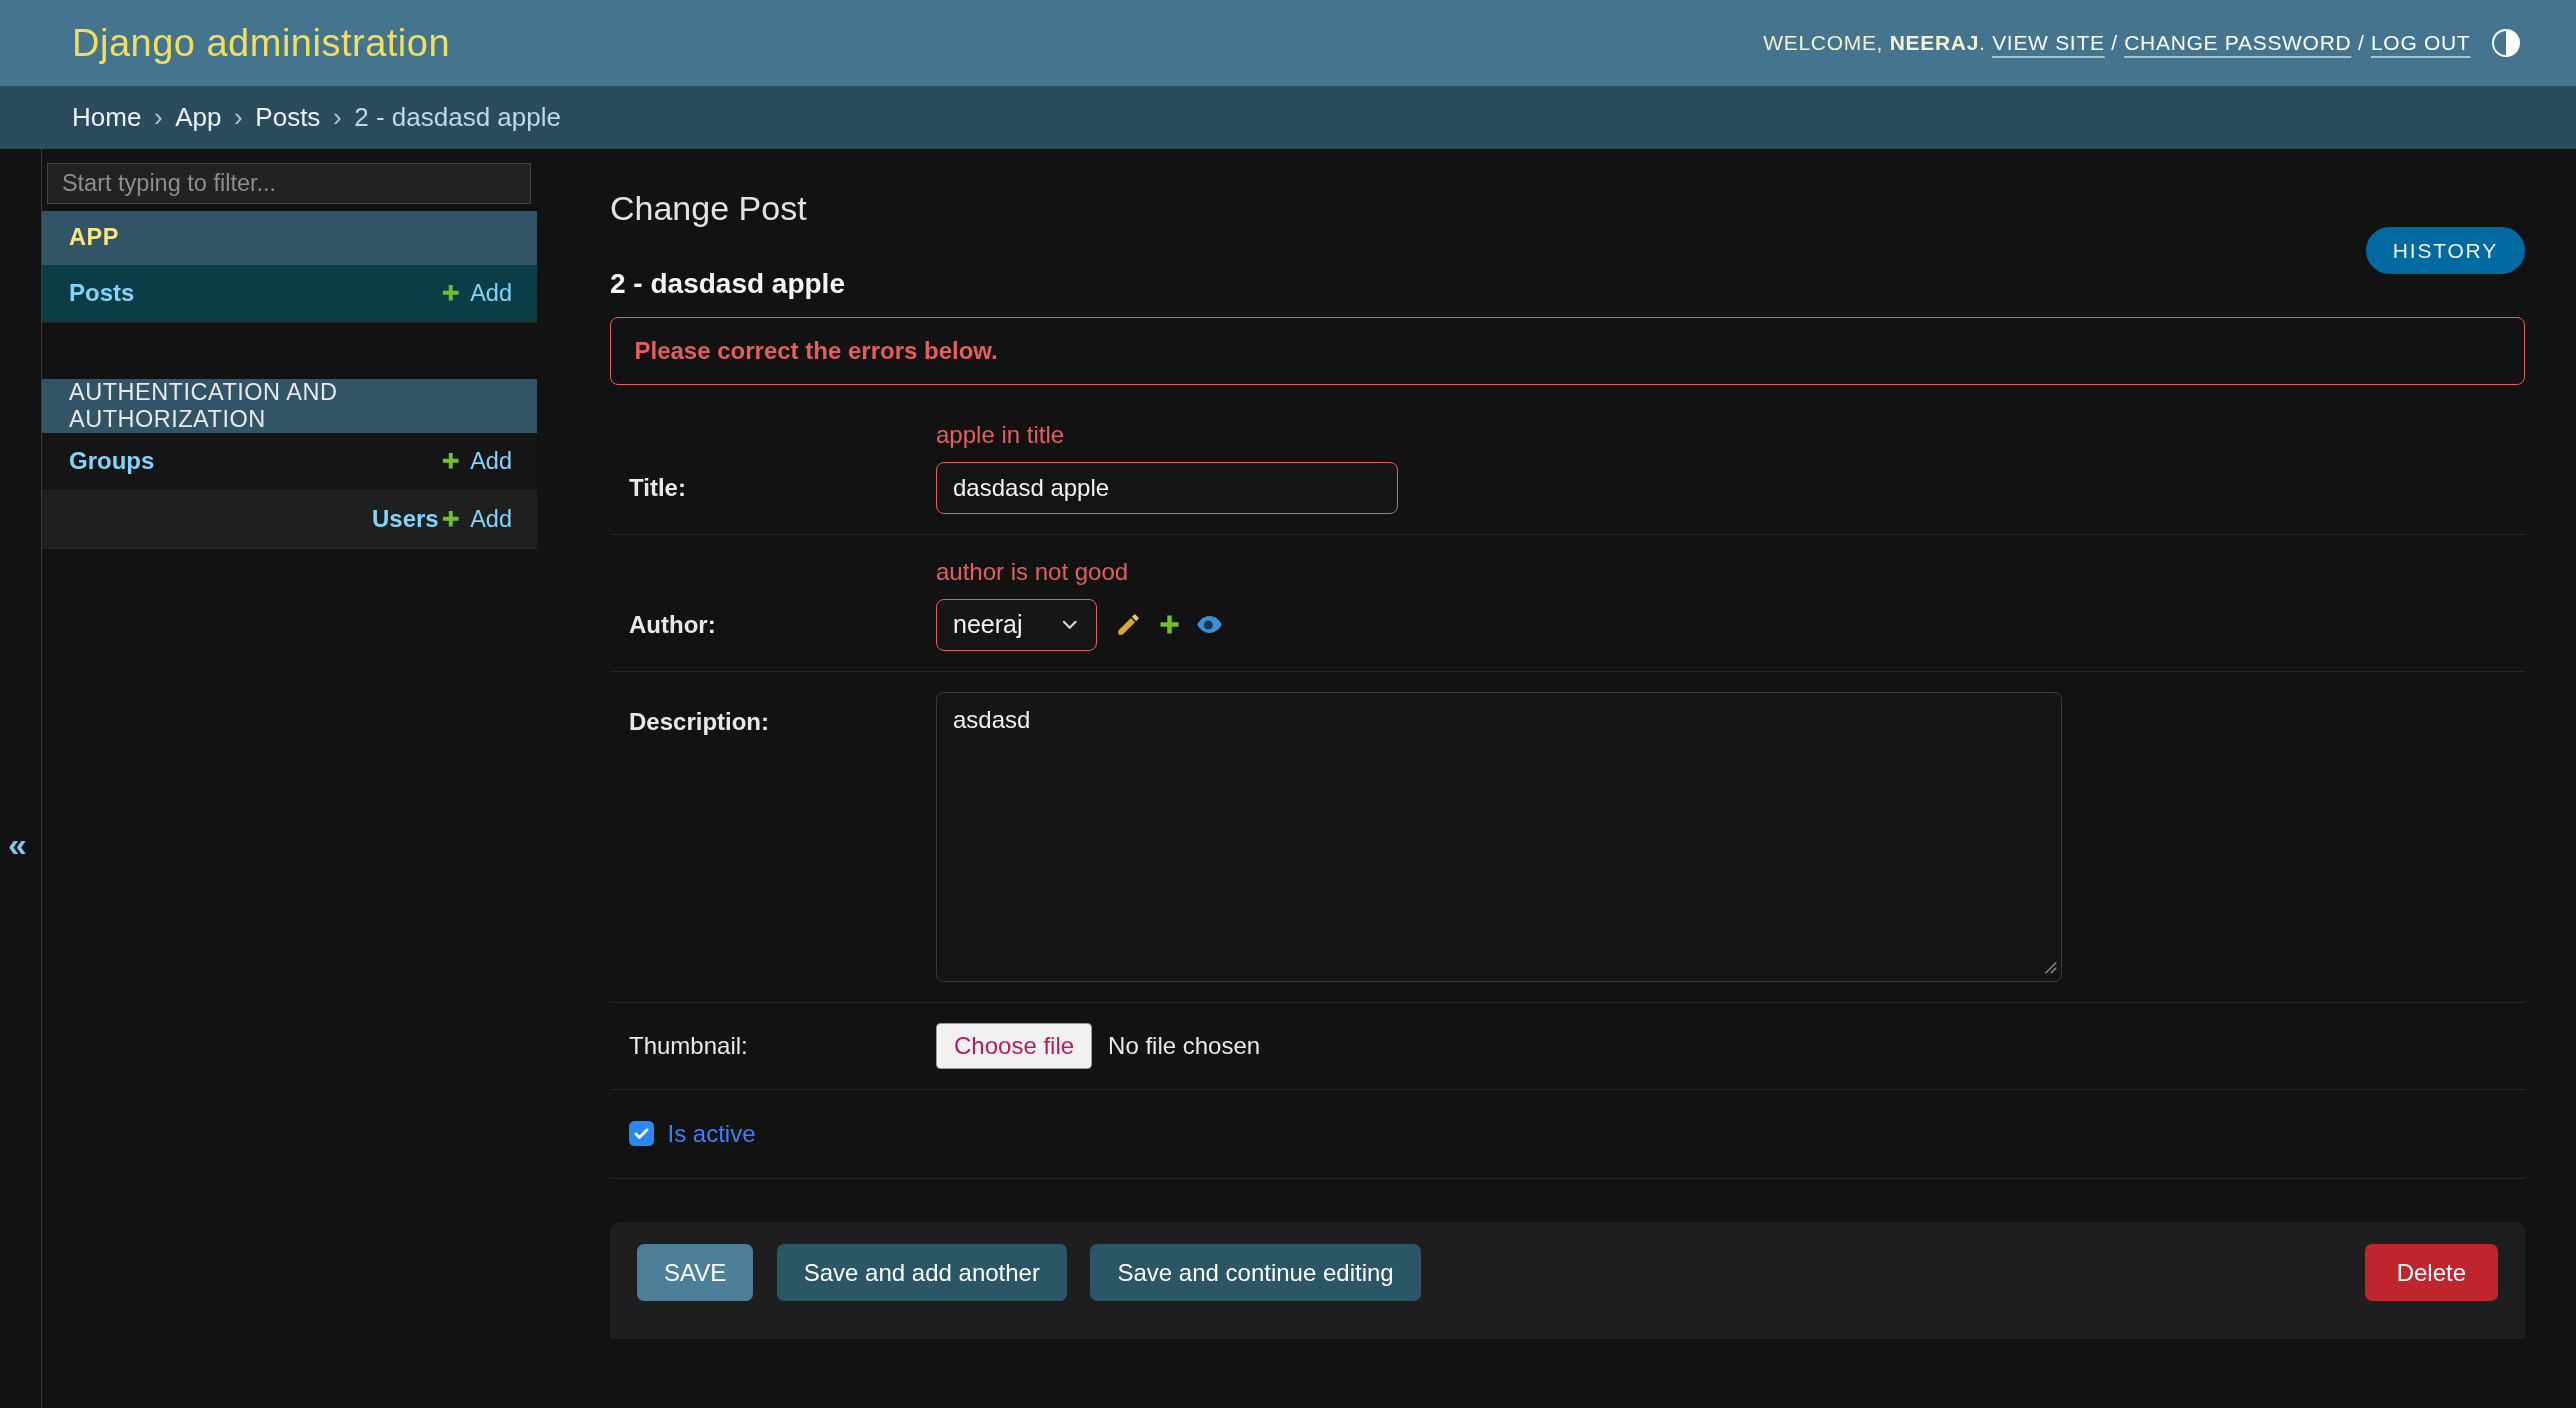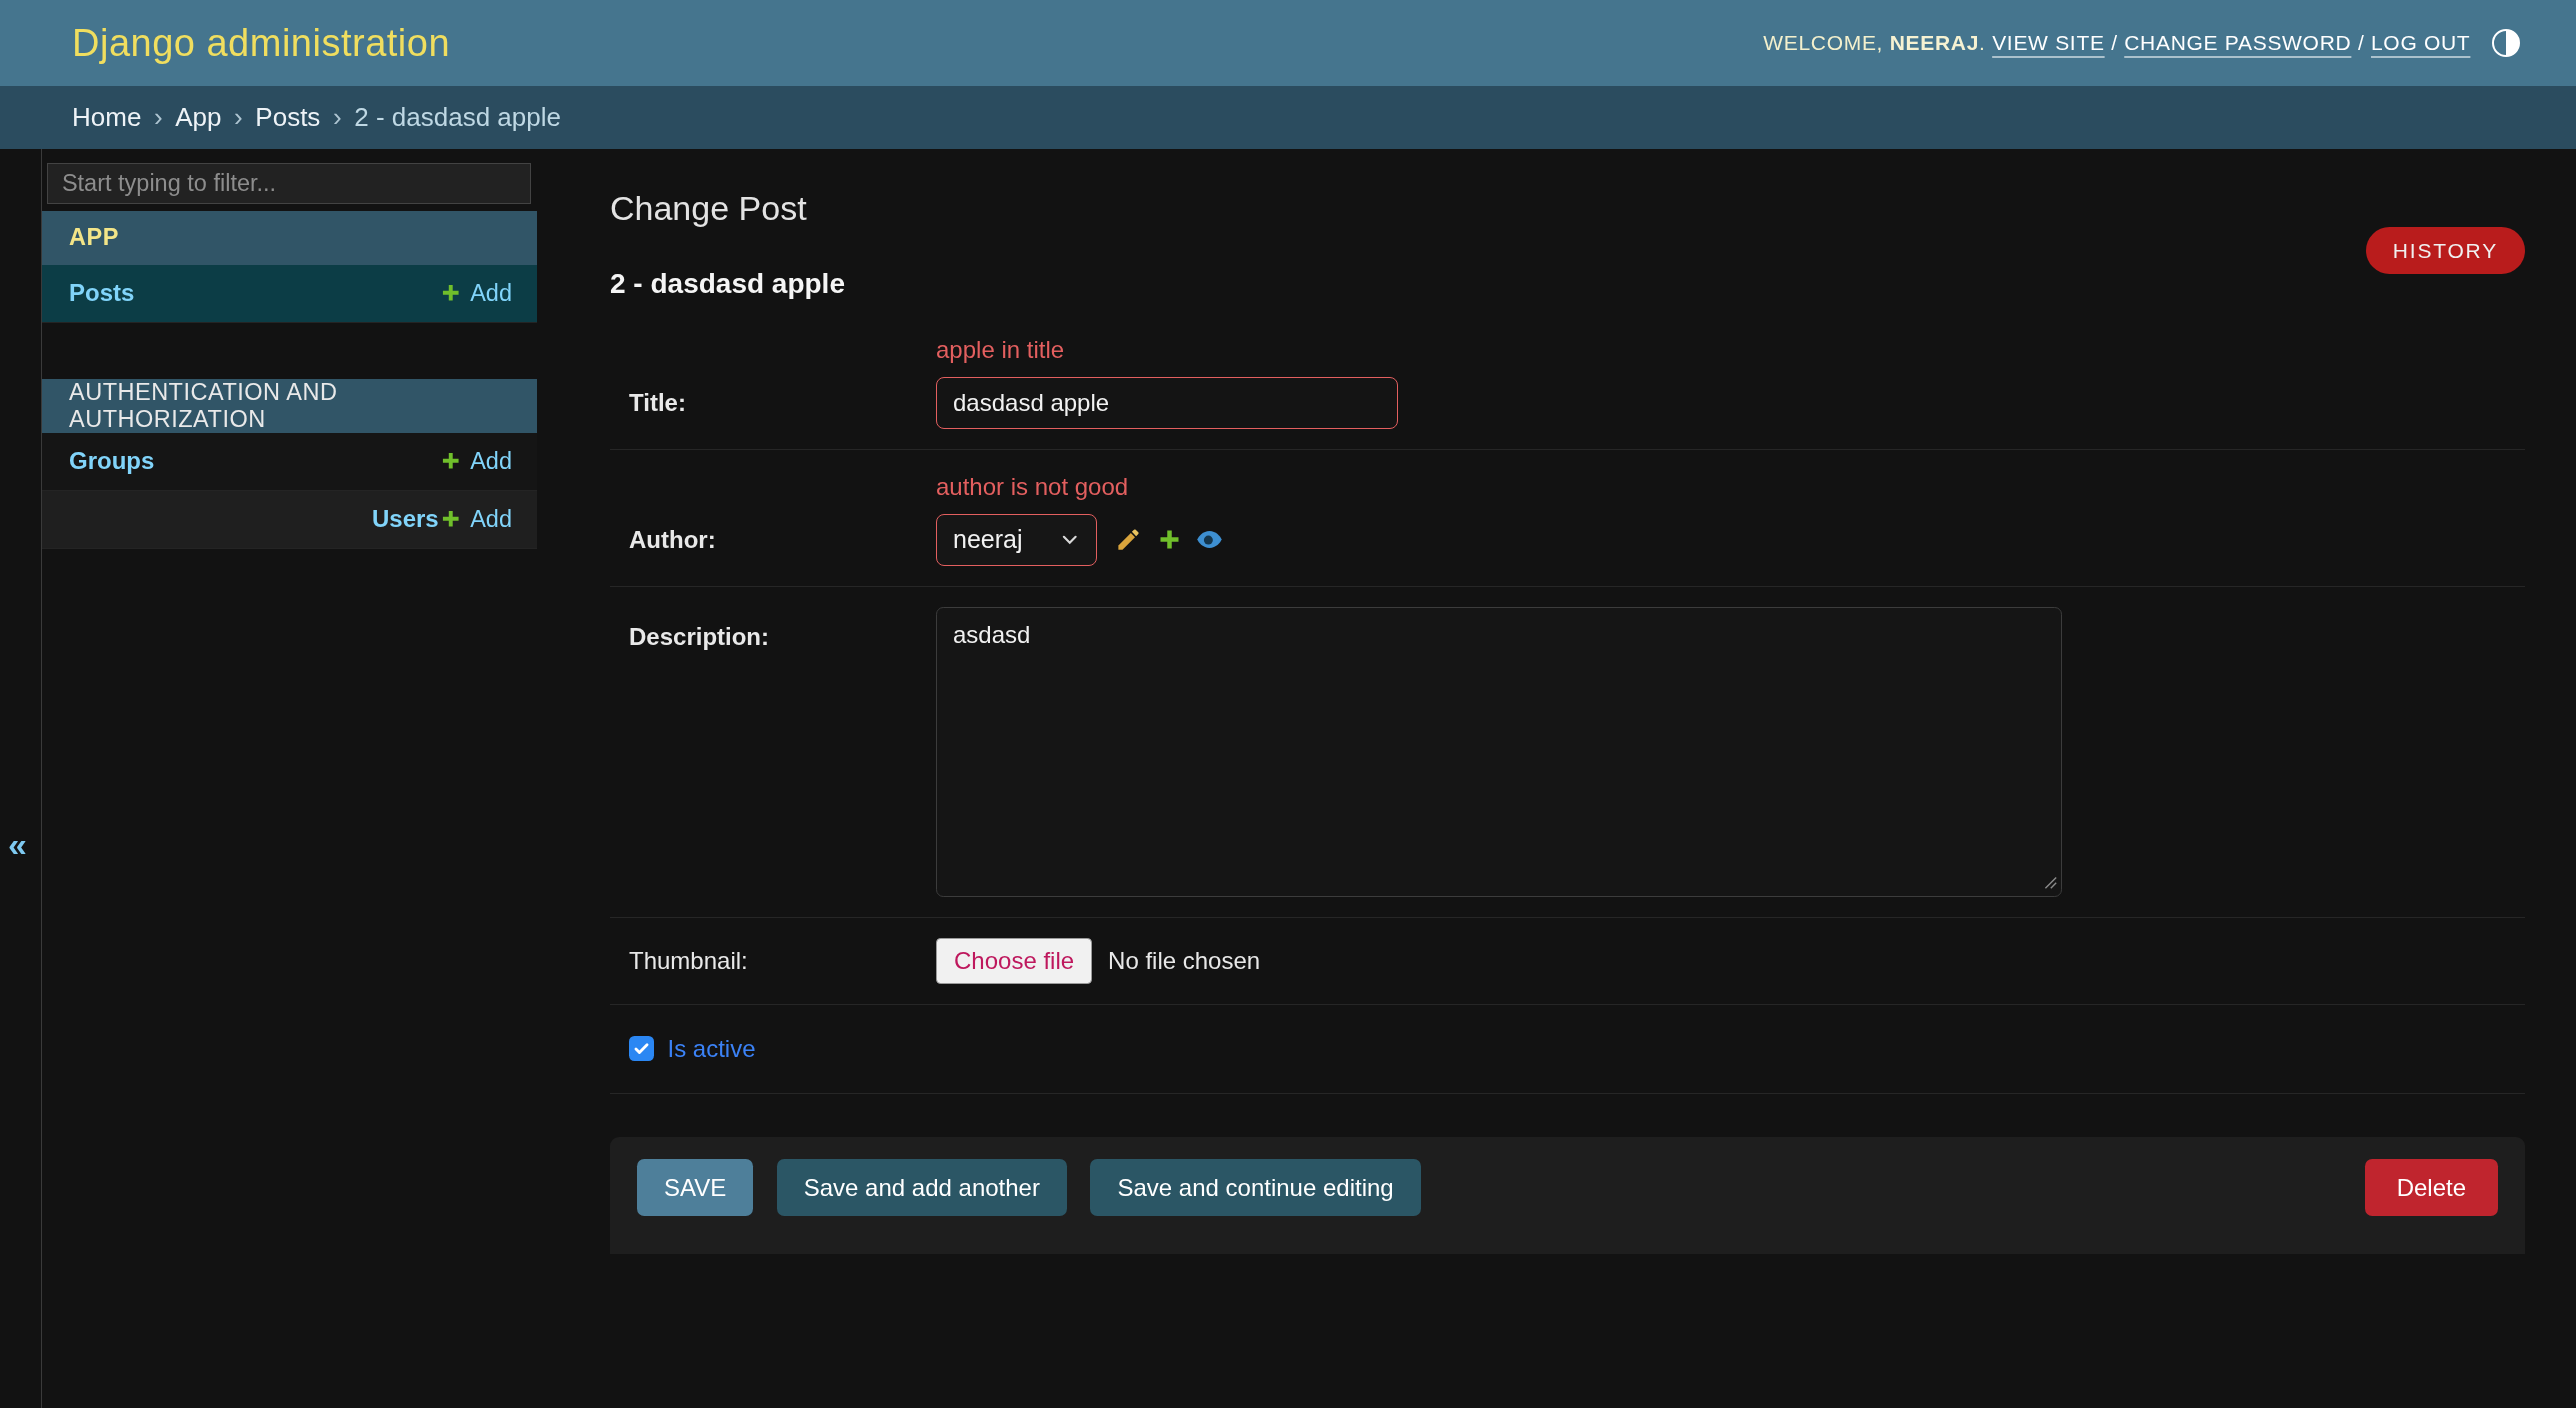--- a/index.html
+++ b/index.html
@@ -51,21 +51,21 @@
   .sb-row.row-posts { background:#0c3d46; }
   .sb-row.row-groups { background:#151515; }
   .sb-row.row-users { background:#1f1f1f;justify-content:flex-end; }
   .add-link { display:flex; align-items:center; gap:8px; color:#81d4fa; font-size:23.5px;
     text-decoration:none; cursor:pointer; }
   .plus-icon { width:23.5px; height:23.5px; flex:none; }
 
   
   #main { flex:1; padding:40px 51px 0 73px; position:relative; }
   #page-title { font-size:34px; font-weight:400; color:#e3e3e3; }
-  #history-btn { position:absolute; top:78px; right:51px; background:#b91c1c; color:#f0f0f0;
+  #history-btn { position:absolute; top:78px; right:51px; background:#0369a1; color:#f0f0f0;
     border:none; font-size:21px; letter-spacing:1.8px; padding:11.7px 27px; border-radius:25px;
     cursor:pointer; font-family:"Liberation Sans", sans-serif; font-weight:500; }
   #object-title { margin-top:40px; font-size:28px; font-weight:700; color:#f5f5f5; }
   #errornote { margin-top:17px; border:1.8px solid #e35f5f; border-radius:8px; padding:19px 23.5px;
     color:#e35f5f; font-size:24px; font-weight:700; }
 
   
   #change-form { margin-top:12.6px; }
   .form-row { padding:20px 0 20px 19px; border-bottom:0.9px solid #262626; }
   .field-error { color:#e35f5f; font-size:24px; margin:3.6px 0 12.6px 307px; }
@@ -187,20 +187,21 @@
       </div>
     </div>
   </div>
 
   <div id="main">
     <h1 id="page-title">Change Post</h1>
     <button id="history-btn">HISTORY</button>
 
     <h2 id="object-title">2 - dasdasd apple</h2>
 
+    <div id="errornote">Please correct the errors below.</div>
 
     <div id="change-form">
 
       <div class="form-row">
         <div class="field-error">apple in title</div>
         <div class="row-flex">
           <label class="flabel">Title:</label>
           <input class="text-input" value="dasdasd apple" style="">
         </div>
       </div>

